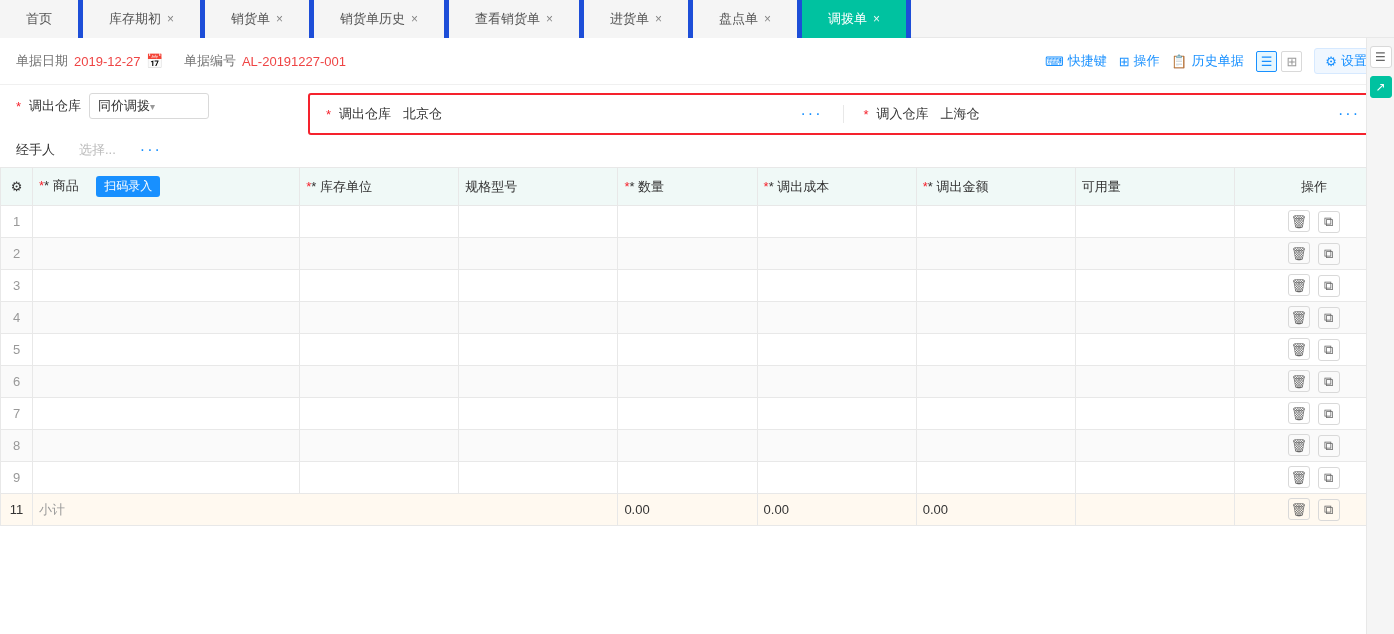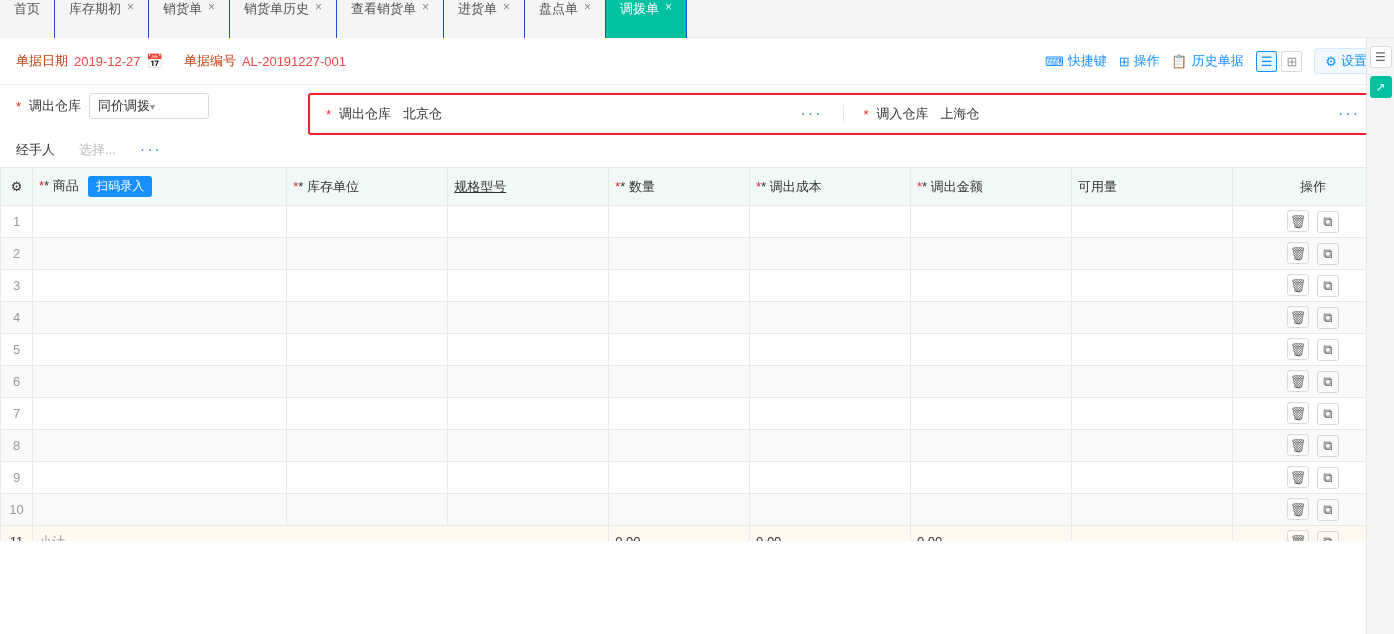--- a/index.html
+++ b/index.html
@@ -4,44 +4,44 @@
   <style>
     * { box-sizing: border-box; margin: 0; padding: 0; }
     body { font-family: -apple-system, BlinkMacSystemFont, "PingFang SC", "Microsoft YaHei", sans-serif; font-size: 13px; background: #fff; color: #333; overflow: hidden; }
 
     
     .tab-bar {
       display: flex; align-items: center; border-bottom: 1px solid #e8e8e8;
       background: #f5f5f5; height: 38px; padding: 0 0 0 0;
     }
     .tab {
-      display: flex; padding: 0 14px; height: 38px;
+      display: flex; align-items: center; padding: 0 26px; height: 38px;
       cursor: pointer; white-space: nowrap; font-size: 13px; color: #555;
-      border-right: 1px solid #1d4ed8; background: #f5f5f5;
+      border-right: 5px solid #1d4ed8; background: #f5f5f5;
       position: relative;
     }
     .tab.active {
       background: #00c2a0; color: #fff; font-weight: 500;
     }
     .tab .close-btn {
       margin-left: 6px; font-size: 12px; cursor: pointer; opacity: 0.7;
     }
     .tab.active .close-btn { color: #fff; opacity: 0.9; }
     .tab-close-main {
       position: absolute; right: 8px; top: 50%; transform: translateY(-50%);
       font-size: 16px; color: #999; cursor: pointer; padding: 4px;
     }
 
     
     .header-row {
       display: flex; align-items: center; padding: 10px 16px;
       border-bottom: 1px solid #f0f0f0; gap: 20px;
     }
     .header-field { display: flex; align-items: center; gap: 6px; font-size: 13px; }
-    .header-field label { color: #c2410c; }
+    .header-field label { color: #737373; }
     .header-field .value { color: #ef4444; font-weight: 500; }
     .calendar-icon { color: #1890ff; cursor: pointer; font-size: 14px; }
     .header-actions { margin-left: auto; display: flex; align-items: center; gap: 12px; color: #1890ff; font-size: 13px; cursor: pointer; }
     .header-actions span { display: flex; align-items: center; gap: 4px; }
     .settings-btn {
       background: #f0f7ff; border: 1px solid #d6e9ff; color: #1890ff;
       padding: 3px 10px; border-radius: 3px; cursor: pointer; font-size: 13px;
       display: flex; align-items: center; gap: 4px;
     }
     .form-section { display: flex; align-items: center; gap: 8px; }
@@ -74,21 +74,21 @@
     .action-cell { text-align: center; white-space: nowrap; }
     .action-btn {
       background: none; border: 1px solid #d9d9d9; border-radius: 3px;
       cursor: pointer; width: 22px; height: 22px; display: inline-flex;
       align-items: center; justify-content: center; margin: 0 2px;
       color: #666; font-size: 13px;
     }
 
     .col-product { min-width: 120px; }
     .col-unit { min-width: 80px; }
-    .col-spec { min-width: 80px; text-decoration: underline; }
+    .col-spec { min-width: 80px; }
     .col-qty { min-width: 70px; }
     .col-cost { min-width: 80px; }
     .col-amount { min-width: 80px; }
     .col-avail { min-width: 80px; }
     .col-action { min-width: 80px; }
 
     .scan-btn {
       background: #1890ff; color: #fff; border: none; border-radius: 3px;
       padding: 2px 8px; cursor: pointer; font-size: 12px;
     }
@@ -239,21 +239,21 @@
 
     <div class="table-container">
       <table>
         <thead>
           <tr>
             <th style="width:32px;text-align:center;">
               <span>⚙</span>
             </th>
             <th class="col-product">
               <span style="color:#f5222d;">*</span><span>* 商品</span>
-              <button class="scan-btn" style="margin-left:6px;">扫码录入</button>
+              <button class="scan-btn" style="margin-left:14px;">扫码录入</button>
             </th>
             <th class="col-unit">
               <span style="color:#f5222d;">*</span><span>* 库存单位</span>
             </th>
             <th class="col-spec">规格型号</th>
             <th class="col-qty">
               <span style="color:#f5222d;">*</span><span>* 数量</span>
             </th>
             <th class="col-cost">
               <span style="color:#f5222d;">*</span><span>* 调出成本</span>
@@ -374,34 +374,20 @@
       <td></td>
       <td></td>
       <td></td>
       <td class="action-cell">
         <button class="action-btn" title="删除">🗑</button>
         <button class="action-btn" title="复制">⧉</button>
       </td>
     </tr>
             <tr>
       <td class="row-num">9</td>
-      <td></td>
-      <td></td>
-      <td></td>
-      <td></td>
-      <td></td>
-      <td></td>
-      <td></td>
-      <td class="action-cell">
-        <button class="action-btn" title="删除">🗑</button>
-        <button class="action-btn" title="复制">⧉</button>
-      </td>
-    </tr>
-            <tr>
-      <td class="row-num">10</td>
       <td></td>
       <td></td>
       <td></td>
       <td></td>
       <td></td>
       <td></td>
       <td></td>
       <td class="action-cell">
         <button class="action-btn" title="删除">🗑</button>
         <button class="action-btn" title="复制">⧉</button>

